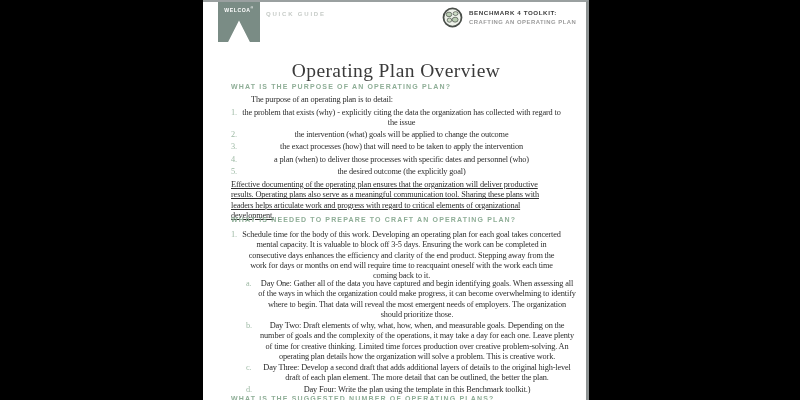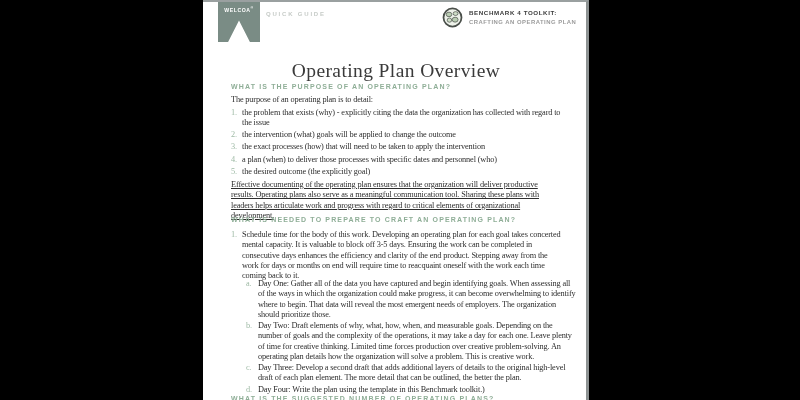--- a/index.html
+++ b/index.html
@@ -38,27 +38,27 @@
     font-weight:normal;letter-spacing:.4px;
   }
   .sec-head{
     font-family:"Liberation Sans",sans-serif;font-size:7px;font-weight:bold;
     letter-spacing:1.15px;color:#8fae97;
   }
   .h-purpose{top:81px;}
   .h-prepare{top:214px;}
   .h-suggested{top:393px;}
   .body-text{font-size:8.3px;line-height:10.3px;letter-spacing:-.15px;}
-  .t-intro{top:93px;}
+  .t-intro{top:93px;margin-left:20px;}
   .t-outro{top:178px;text-decoration:underline;}
   .list{top:106px;}
   .row{display:flex;margin-bottom:1.8px;}
   .row .num{flex:none;width:11px;color:#9db9a4;}
   .row .letter{flex:none;width:12px;color:#9db9a4;}
-  .row .txt{flex:1;}
+  .row .txt{flex:1;text-align:center;}
   .steps{top:228px;}
   .day{padding-left:15px;}
   .day-a{top:277px;}
   .day-b{top:319px;}
   .day-c{top:361px;}
   .day-d{top:383px;}
   .lbl{font-weight:normal;color:#252525;}
 </style>
 </head>
 <body>

